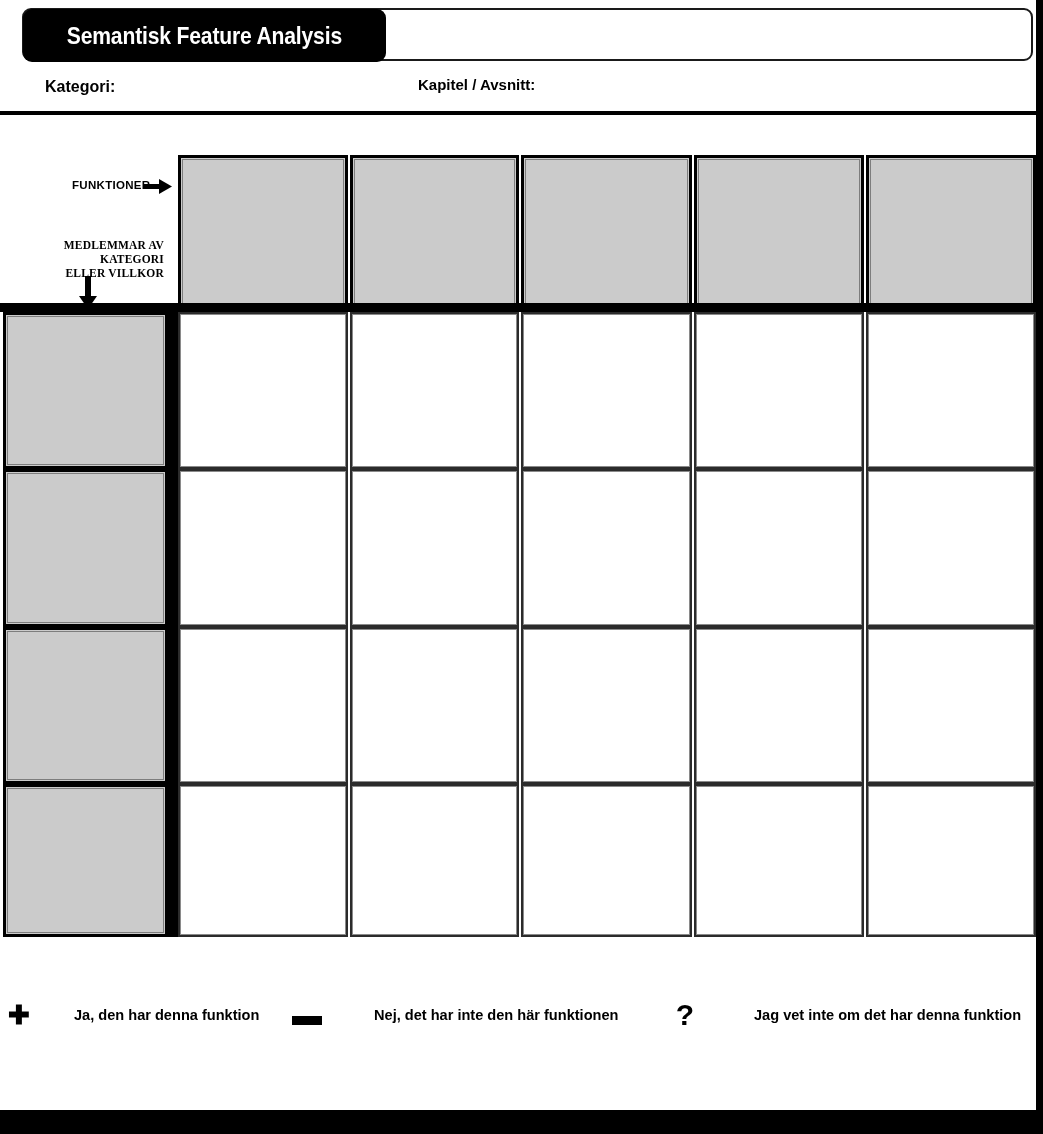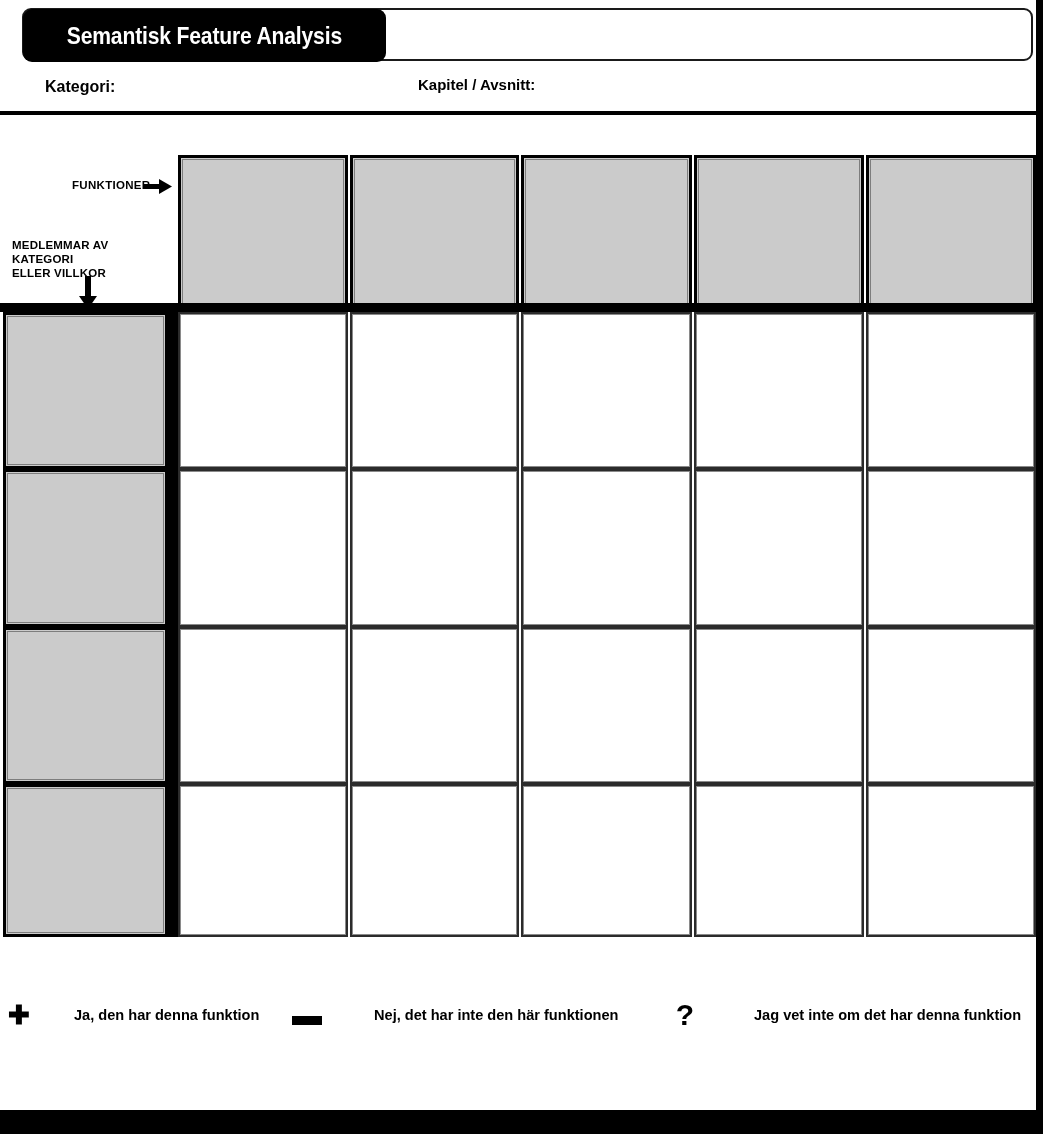--- a/index.html
+++ b/index.html
@@ -123,26 +123,27 @@
     left: 144px;
     top: 179px;
     width: 28px;
     height: 15px;
   }
   .label-medlemmar {
     position: absolute;
     left: 12px;
     top: 238px;
     width: 152px;
-    text-align: left;
+    text-align: right;
     font-size: 11.5px;
     font-weight: bold;
     line-height: 14px;
     letter-spacing: 0.2px;
     color: #000000;
+    font-family: Liberation Serif, serif;
   }
   .arrow-down {
     position: absolute;
     left: 78px;
     top: 276px;
     width: 20px;
     height: 34px;
   }
 
   

